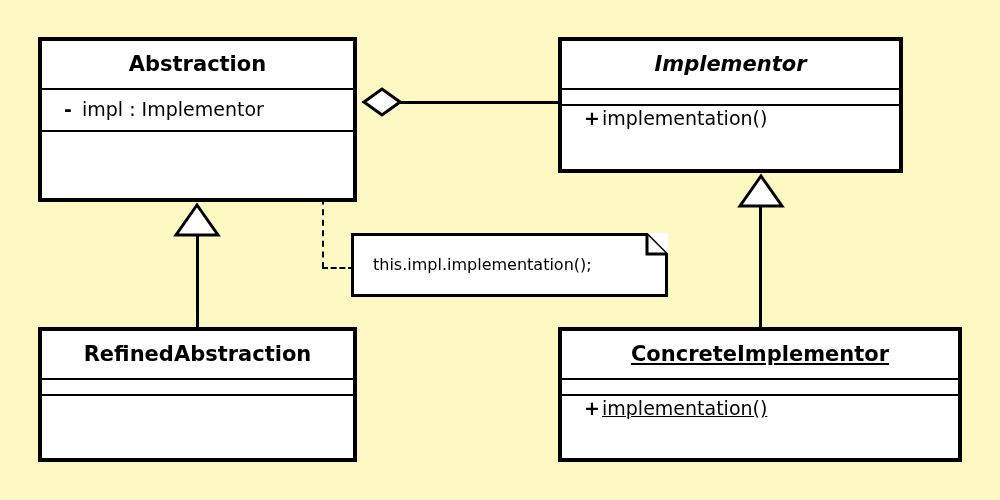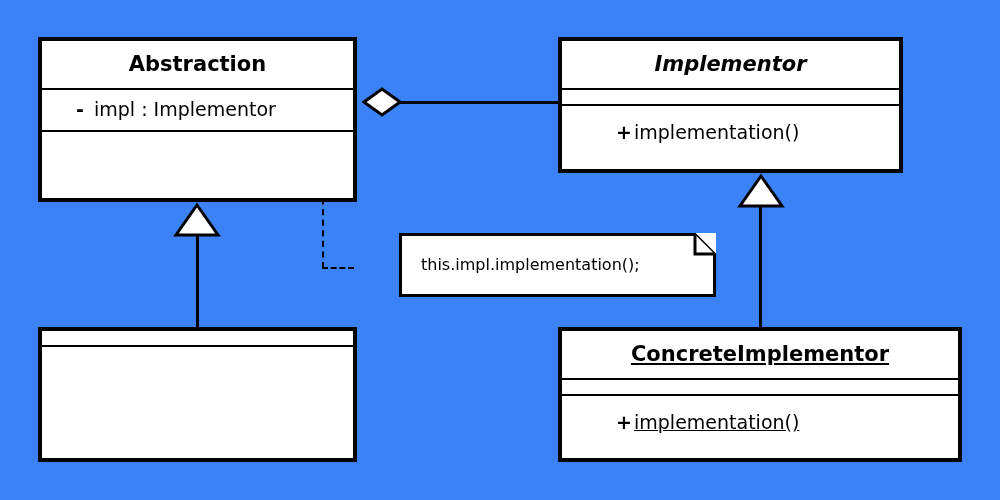--- a/index.html
+++ b/index.html
@@ -9,21 +9,21 @@
     background: #ffffff;
   }
   body {
     font-family: "DejaVu Sans", "Liberation Sans", sans-serif;
     color: #000000;
   }
   #canvas {
     position: relative;
     width: 1000px;
     height: 500px;
-    background: #3b82f6;
+    background: #fef9c3;
     overflow: hidden;
   }
 
   
   .uml-class {
     position: absolute;
     box-sizing: border-box;
     background: #ffffff;
     border: 4px solid #000000;
     display: flex;
@@ -39,33 +39,32 @@
     padding: 13px 6px 13px 6px;
     border-bottom: 2px solid #000000;
     white-space: nowrap;
   }
   .cls-title.abstract {
     font-style: italic;
   }
   .cls-attrs {
     box-sizing: border-box;
     border-bottom: 2px solid #000000;
-    padding: 7px 0 7px 12px;
+    padding: 7px 0 7px 0;
     min-height: 14px;
   }
   .cls-attrs.empty {
     padding: 0;
     height: 16px;
   }
   .cls-ops {
     box-sizing: border-box;
-    padding: 14px 0 7px 0;
+    padding: 0 0 7px 0;
     position: relative;
     flex: 1 1 auto;
-    margin-left: 32px;
   }
   .member {
     font-size: 19px;
     line-height: 1.35;
     white-space: nowrap;
     padding-left: 22px;
     position: relative;
   }
   .vis {
     font-weight: bold;
@@ -176,29 +175,30 @@
   <div class="uml-class" style="left:558px; top:37px; width:345px; height:136px;">
     <div class="cls-title abstract">Implementor</div>
     <div class="cls-attrs empty"></div>
     <div class="cls-ops">
       <div class="member">
         <span class="vis">+</span><span class="mname">implementation()</span>
       </div>
     </div>
   </div>
 
-  <div class="uml-note" style="left:351px; top:233px; width:317px; height:64px;margin-left:48px;">
+  <div class="uml-note" style="left:351px; top:233px; width:317px; height:64px;">
     <svg width="317" height="64" viewBox="0 0 317 64" style="position:absolute; left:0; top:0;">
       <path d="M1.5,1.5 L296,1.5 L315.5,21 L315.5,62.5 L1.5,62.5 Z" fill="#ffffff" stroke="#000000" stroke-width="3"></path>
       <path d="M296,1.5 L296,21 L315.5,21" fill="#ffffff" stroke="#000000" stroke-width="3"></path>
     </svg>
     <div class="note-text">this.impl.implementation();</div>
   </div>
 
   <div class="uml-class" style="left:38px; top:327px; width:319px; height:135px;">
+    <div class="cls-title">RefinedAbstraction</div>
     <div class="cls-attrs empty"></div>
   </div>
 
   <div class="uml-class" style="left:558px; top:327px; width:404px; height:135px;text-decoration:underline;">
     <div class="cls-title">ConcreteImplementor</div>
     <div class="cls-attrs empty"></div>
     <div class="cls-ops">
       <div class="member">
         <span class="vis">+</span><span class="mname">implementation()</span>
       </div>

